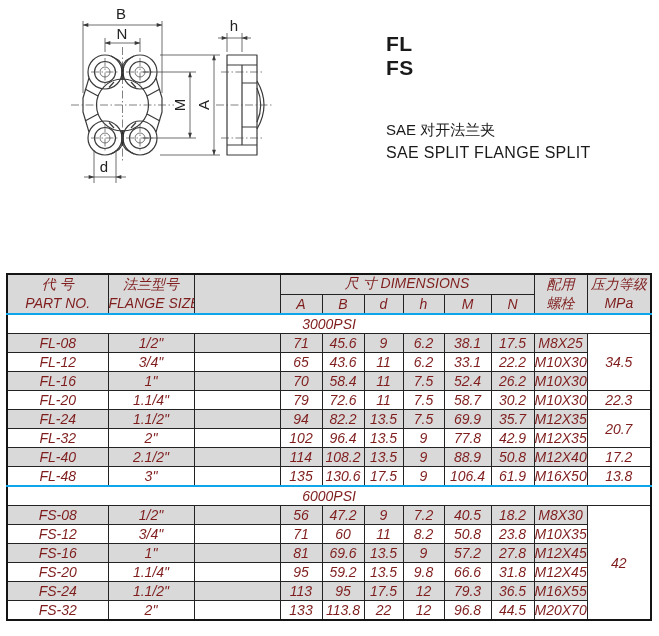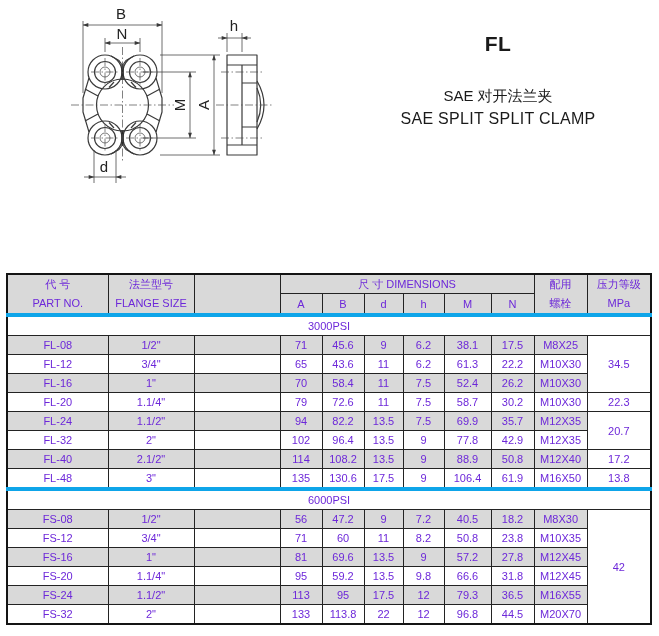--- a/index.html
+++ b/index.html
@@ -9,39 +9,40 @@
   }
   
   .drawing{position:absolute;left:0;top:0;}
   .drawing .outline{stroke:#3a3a3a;stroke-width:1.2;fill:none;stroke-linejoin:round;}
   .drawing .thin{stroke:#4a4a4a;stroke-width:.75;fill:none;}
   .drawing .cline{stroke:#4a4a4a;stroke-width:.7;fill:none;stroke-dasharray:8 2.5 1.5 2.5;}
   .drawing .dim{stroke:#4a4a4a;stroke-width:.8;fill:none;}
   .drawing .splitbar{stroke:#2d2d2d;stroke-width:2.4;fill:none;}
   .drawing text{font-family:"Liberation Sans", sans-serif;font-size:15px;fill:#222;}
   
-  .title-block{position:absolute;left:386px;top:32px;width:224px;text-align:center;}
+  .title-block{position:absolute;left:386px;top:32px;width:224px;text-align:left;}
   .model-code{font-size:21px;font-weight:bold;line-height:24px;letter-spacing:.5px;}
-  .subtitle-cn{margin-top:29px;font-size:15px;line-height:22px;}
+  .subtitle-cn{margin-top:39px;font-size:15px;line-height:22px;}
   .subtitle-en{font-size:16px;line-height:24px;letter-spacing:.3px;}
   
   table.spec{
     position:absolute;left:6px;top:273px;width:645px;
     border-collapse:collapse;table-layout:fixed;
-    font-size:11px;color:#6d28d9;
+    font-size:14px;color:#7f1d1d;
     border:2px solid #141414;
+    font-style:italic;
   }
   table.spec th, table.spec td{
     border:1px solid #232323;height:18px;padding:0;text-align:center;
     vertical-align:middle;font-weight:normal;overflow:hidden;white-space:nowrap;
   }
   table.spec thead th{background:#d9d9d9;}
   table.spec thead{border-bottom:2px solid #141414;}
   .hdr-line{line-height:19px;}
-  tr.section-row td{background:#fff;border-top:4px solid #0ea5e9;}
+  tr.section-row td{background:#fff;border-top:2px solid #0ea5e9;}
   tr.shaded td{background:#d9d9d9;}
   table.spec td.mpa-cell{background:#ffffff;}
 </style>
 </head>
 <body>
 
 <div class="page">
 
   <svg class="drawing" width="300" height="205" viewBox="0 0 300 205" xmlns="http://www.w3.org/2000/svg">
     <defs>
@@ -118,22 +119,23 @@
       <path class="dim" d="M 227 52 L 227 33 M 242 52 L 242 33"></path>
       <line class="dim" x1="218" y1="38" x2="227" y2="38" marker-end="url(#arr)"></line>
       <line class="dim" x1="251" y1="38" x2="242" y2="38" marker-end="url(#arr)"></line>
       <line class="dim" x1="227" y1="38" x2="242" y2="38"></line>
       <text x="234" y="31" text-anchor="middle">h</text>
     </g>
   </svg>
 
   <div class="title-block">
     <div class="model-code">FL</div>
+    <div class="model-code">FS</div>
     <div class="subtitle-cn">SAE 对开法兰夹</div>
-    <div class="subtitle-en">SAE SPLIT SPLIT CLAMP</div>
+    <div class="subtitle-en">SAE SPLIT FLANGE SPLIT</div>
   </div>
 
   <table class="spec">
     <colgroup>
       <col style="width:101px">
         <col style="width:86px">
         <col style="width:86px">
       <col style="width:42px">
         <col style="width:42px">
         <col style="width:39px">
@@ -191,21 +193,21 @@
           <td rowspan="3" class="mpa-cell">34.5</td>
         </tr>
         <tr>
           <td>FL-12</td>
           <td>3/4"</td>
           <td></td>
           <td>65</td>
           <td>43.6</td>
           <td>11</td>
           <td>6.2</td>
-          <td>61.3</td>
+          <td>33.1</td>
           <td>22.2</td>
           <td>M10X30</td>
         </tr>
         <tr class="shaded">
           <td>FL-16</td>
           <td>1"</td>
           <td></td>
           <td>70</td>
           <td>58.4</td>
           <td>11</td>

